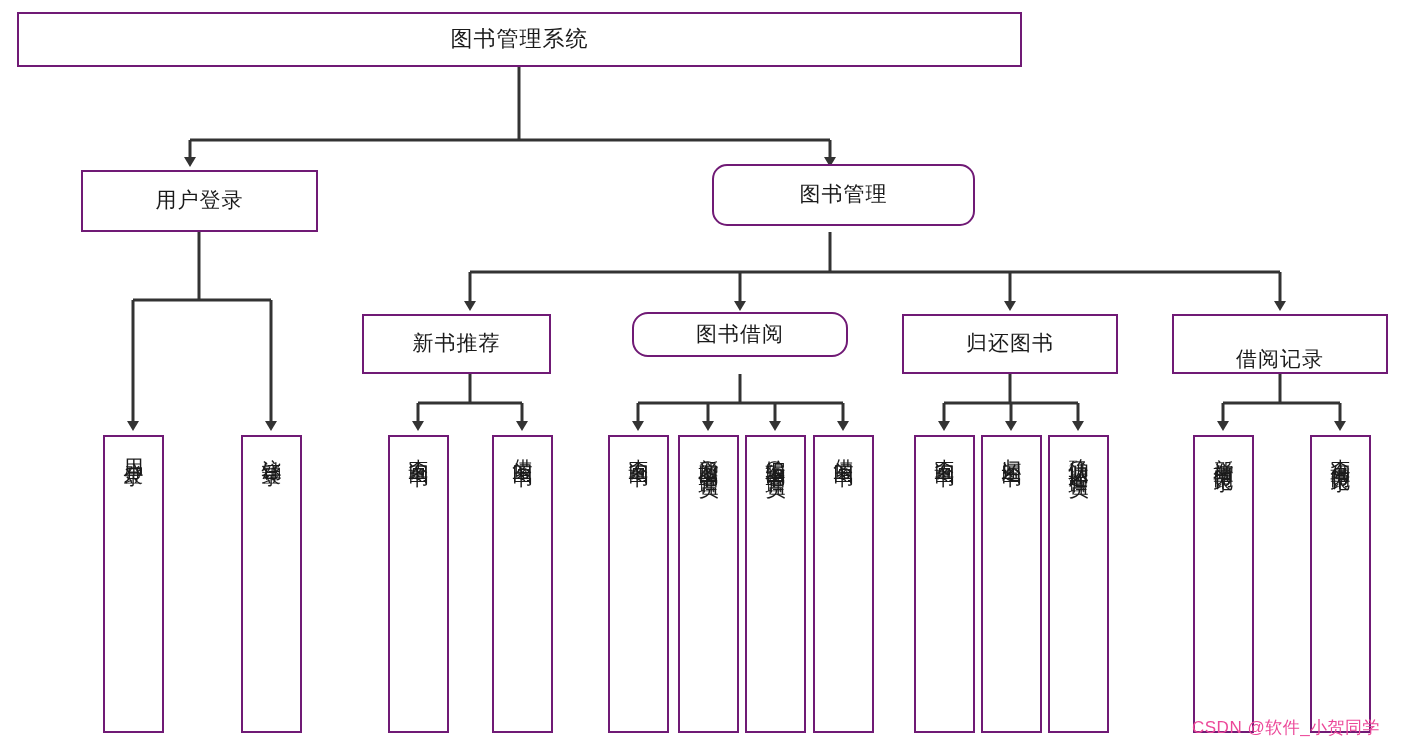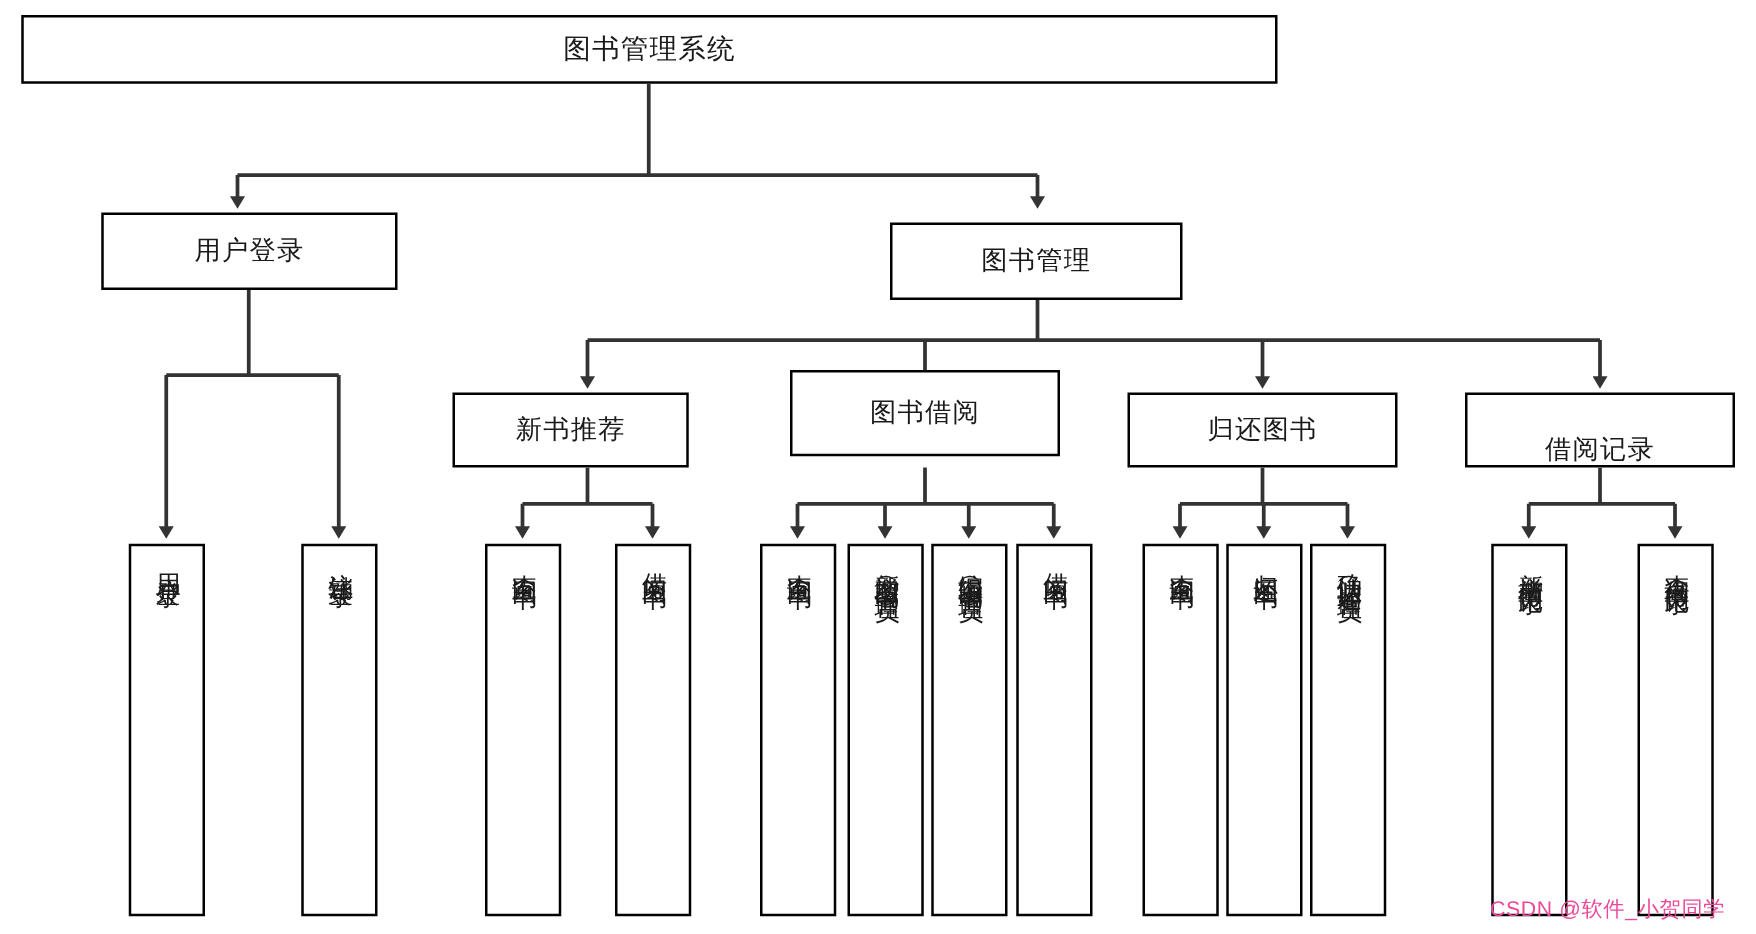--- a/index.html
+++ b/index.html
@@ -22,21 +22,21 @@
     left: 0;
     top: 0;
     width: 1405px;
     height: 747px;
     pointer-events: none;
   }
   .node {
     position: absolute;
     box-sizing: border-box;
     background: #ffffff;
-    border: 2px solid #000000;
+    border: 2px solid #701a75;
     display: flex;
     align-items: center;
     justify-content: center;
     color: #1a1a1a;
     font-family: Liberation Serif, serif;
   }
   .node.horiz {
     font-size: 21px;
     letter-spacing: 1px;
     line-height: 1.2;
@@ -124,28 +124,28 @@
     </g>
   </svg>
 
   <div class="node horiz root" style="left:17px; top:12px; width:1005px; height:55px;">
     <span>图书管理系统</span>
   </div>
 
   <div class="node horiz" style="left:81px; top:170px; width:237px; height:62px;">
     <span>用户登录</span>
   </div>
-  <div class="node horiz" style="left:712px; top:178px; width:234px; height:62px;">
+  <div class="node horiz" style="left:712px; top:164px; width:263px; height:62px;border-radius:15px;">
     <span>图书管理</span>
   </div>
 
   <div class="node horiz" style="left:362px; top:314px; width:189px; height:60px;">
     <span>新书推荐</span>
   </div>
-  <div class="node horiz" style="left:632px; top:296px; width:216px; height:69px;">
+  <div class="node horiz" style="left:632px; top:312px; width:216px; height:45px;border-radius:16px;">
     <span>图书借阅</span>
   </div>
   <div class="node horiz" style="left:902px; top:314px; width:216px; height:60px;">
     <span>归还图书</span>
   </div>
   <div class="node horiz" style="left:1172px; top:314px; width:216px; height:60px;align-items:flex-end;">
     <span>借阅记录</span>
   </div>
 
   <div class="node leaf" style="left:103px; top:435px; width:61px; height:298px;">

